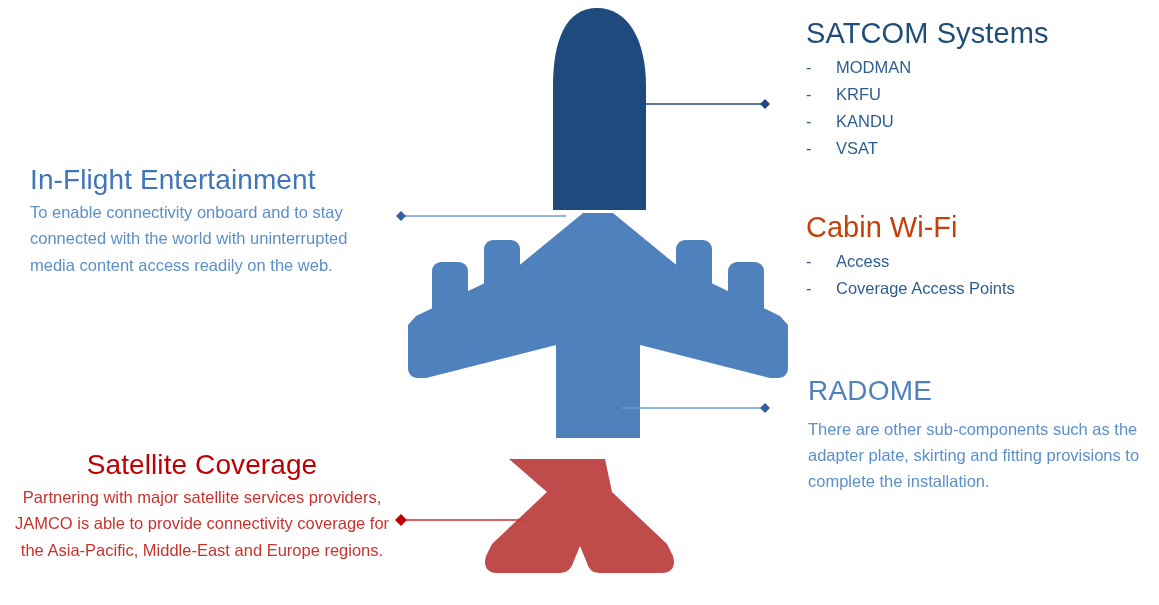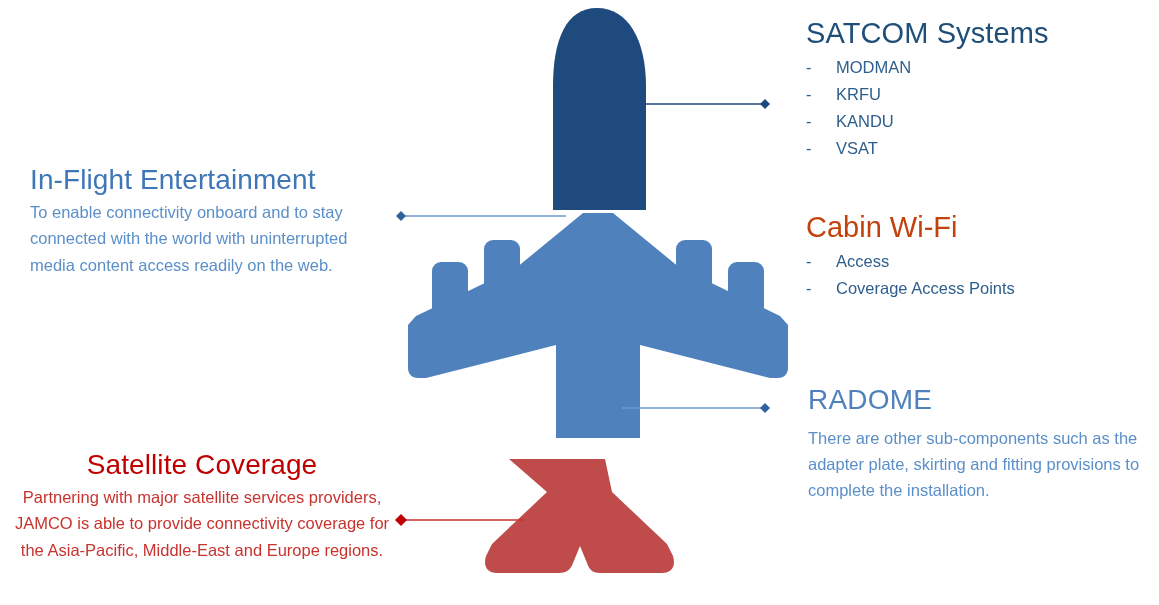--- a/index.html
+++ b/index.html
@@ -77,21 +77,21 @@
 
   
   #wifi-block { left: 806px; top: 212px; width: 340px; }
   #wifi-block .heading {
     font-size: 29px;
     color: #c2410c;
   }
   #wifi-block .bullet-list li { color: #2E5E8E; }
 
   
-  #radome-block { left: 808px; top: 385px; width: 350px; }
+  #radome-block { left: 808px; top: 376px; width: 350px; }
   #radome-block .heading {
     font-size: 28px;
     color: #4F81BD;
     letter-spacing: 0.2px;
   }
   #radome-block .body-text {
     margin-top: 12px;
     font-size: 16.5px;
     color: #5B8FC9;
     line-height: 1.55;

